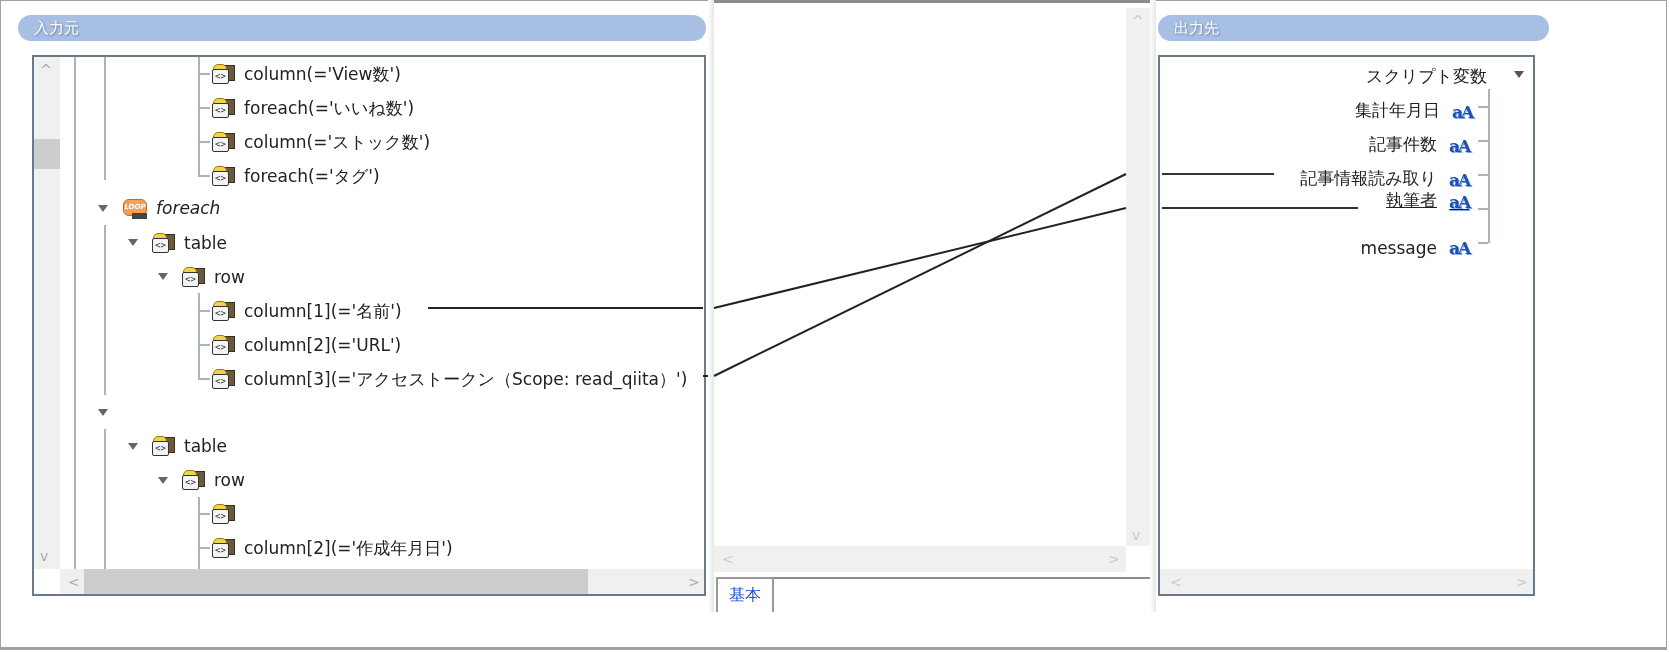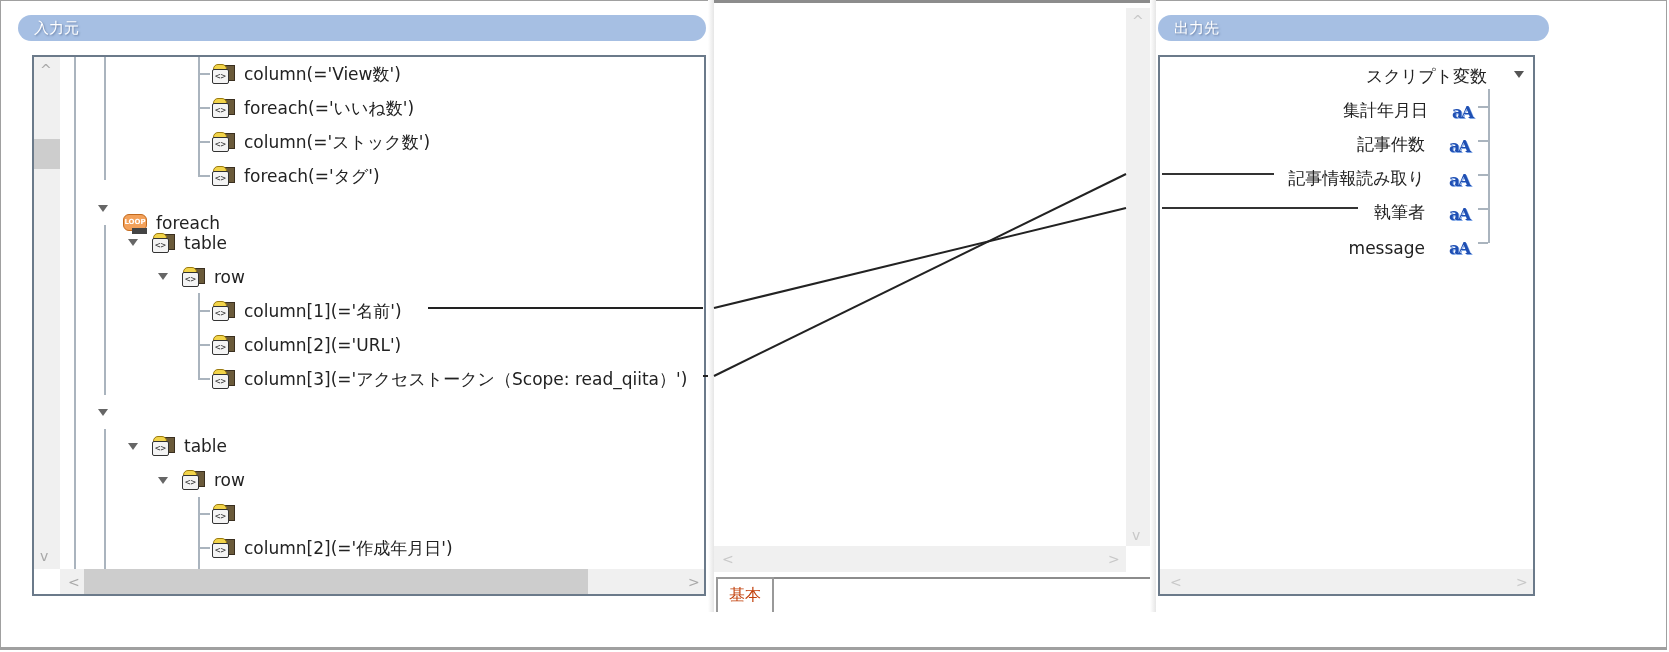--- a/index.html
+++ b/index.html
@@ -40,25 +40,25 @@
   .icon-elem .tab { position:absolute; left:1px; top:0px; width:12px; height:6px; background:#f2d44a; border-radius:5px 5px 0 0; border:1px solid #9a7a10; }
   .icon-elem .front { position:absolute; left:0; top:5px; width:15px; height:13px; background:#f4f4f4; border:1px solid #333; border-radius:2px; font-size:9px; line-height:12px; text-align:center; color:#333; font-family:"DejaVu Sans Mono", monospace; }
   .icon-loop { width:26px; height:22px; position:relative; margin-right:8px; flex:0 0 auto; }
   .icon-loop .body { position:absolute; left:1px; top:2px; width:22px; height:15px; background:#f3a15a; border:1px solid #c26a1e; border-radius:6px; color:#fff; font-size:7px; font-weight:bold; text-align:center; line-height:15px; }
   .icon-loop .foot { position:absolute; left:10px; top:16px; width:15px; height:6px; background:#444; }
   .icon-csv { width:26px; height:22px; position:relative; margin-right:8px; flex:0 0 auto; }
   .icon-csv .paper { position:absolute; left:5px; top:0; width:13px; height:15px; background:#eef2f8; border:1px solid #9aa9bd; }
   .icon-csv .mark { position:absolute; left:3px; top:3px; width:7px; height:6px; background:#e03a3a; border-radius:2px; }
   .icon-csv .band { position:absolute; left:1px; top:15px; width:22px; height:6px; background:#1f6fd6; color:#fff; font-size:5px; line-height:6px; text-align:center; }
   .icon-str {
-    display:inline-block; width:22px; height:20px; color:#1f4fb3; font-family:"DejaVu Serif", serif; font-weight:bold; font-size:17px; line-height:20px; letter-spacing:-2px; text-shadow:1px 1px 0 #7fa6e6; margin-left:24px;
+    display:inline-block; width:22px; height:20px; color:#1f4fb3; font-family:"DejaVu Serif", serif; font-weight:bold; font-size:17px; line-height:20px; letter-spacing:-2px; text-shadow:1px 1px 0 #7fa6e6; margin-left:12px;
   }
   .rnode { position:absolute; right:0; height:30px; display:flex; align-items:flex-end; white-space:nowrap; font-size:17px; color:#222; }
   .tab-basic {
-    position:absolute; left:716px; top:577px; width:58px; height:35px; border:2px solid #999; border-bottom:none; background:#fff; box-sizing:border-box; font-size:16px; line-height:32px; text-align:center; color:#c2410c;
+    position:absolute; left:716px; top:577px; width:58px; height:35px; border:2px solid #999; border-bottom:none; background:#fff; box-sizing:border-box; font-size:16px; line-height:32px; text-align:center; color:#1d4ed8;
   }
   .tab-line { position:absolute; left:774px; top:577px; width:376px; height:2px; background:#8c8c8c; }
   svg.links { position:absolute; left:0; top:0; pointer-events:none; }
 </style>
 </head>
 <body>
 
 <div class="outer-frame"></div>
 
 <div class="pane-header" style="left:18px; top:15px; width:688px;">
@@ -125,21 +125,21 @@
   <div class="node" style="left:178px; top:104px;">
     <span class="icon-elem">
         <span class="back"></span>
         <span class="tab"></span>
         <span class="front">&lt;&gt;</span>
       </span>
     <span>foreach(='タグ')</span>
   </div>
 
   <span class="twisty" style="left:64px; top:148px;"></span>
-  <div class="node" style="left:88px; top:151px;">
+  <div class="node" style="left:88px; top:136px;font-style:italic;">
     <span class="icon-loop">
         <span class="body">LOOP</span>
         <span class="foot"></span>
       </span>
     <span>foreach</span>
   </div>
   <span class="twisty" style="left:94px; top:182px;"></span>
   <div class="node" style="left:118px; top:171px;">
     <span class="icon-elem">
         <span class="back"></span>
@@ -265,21 +265,21 @@
     <span class="icon-str">aA</span>
   </div>
   <div class="rnode" style="right:62px; top:69px;">
     <span>記事件数</span>
     <span class="icon-str">aA</span>
   </div>
   <div class="rnode" style="right:62px; top:103px;">
     <span>記事情報読み取り</span>
     <span class="icon-str">aA</span>
   </div>
-  <div class="rnode" style="right:62px; top:137px;">
+  <div class="rnode" style="right:62px; top:125px;text-decoration:underline;">
     <span>執筆者</span>
     <span class="icon-str">aA</span>
   </div>
   <div class="rnode" style="right:62px; top:171px;">
     <span>message</span>
     <span class="icon-str">aA</span>
   </div>
 </div>
 
 <svg class="links" width="1669" height="652">

